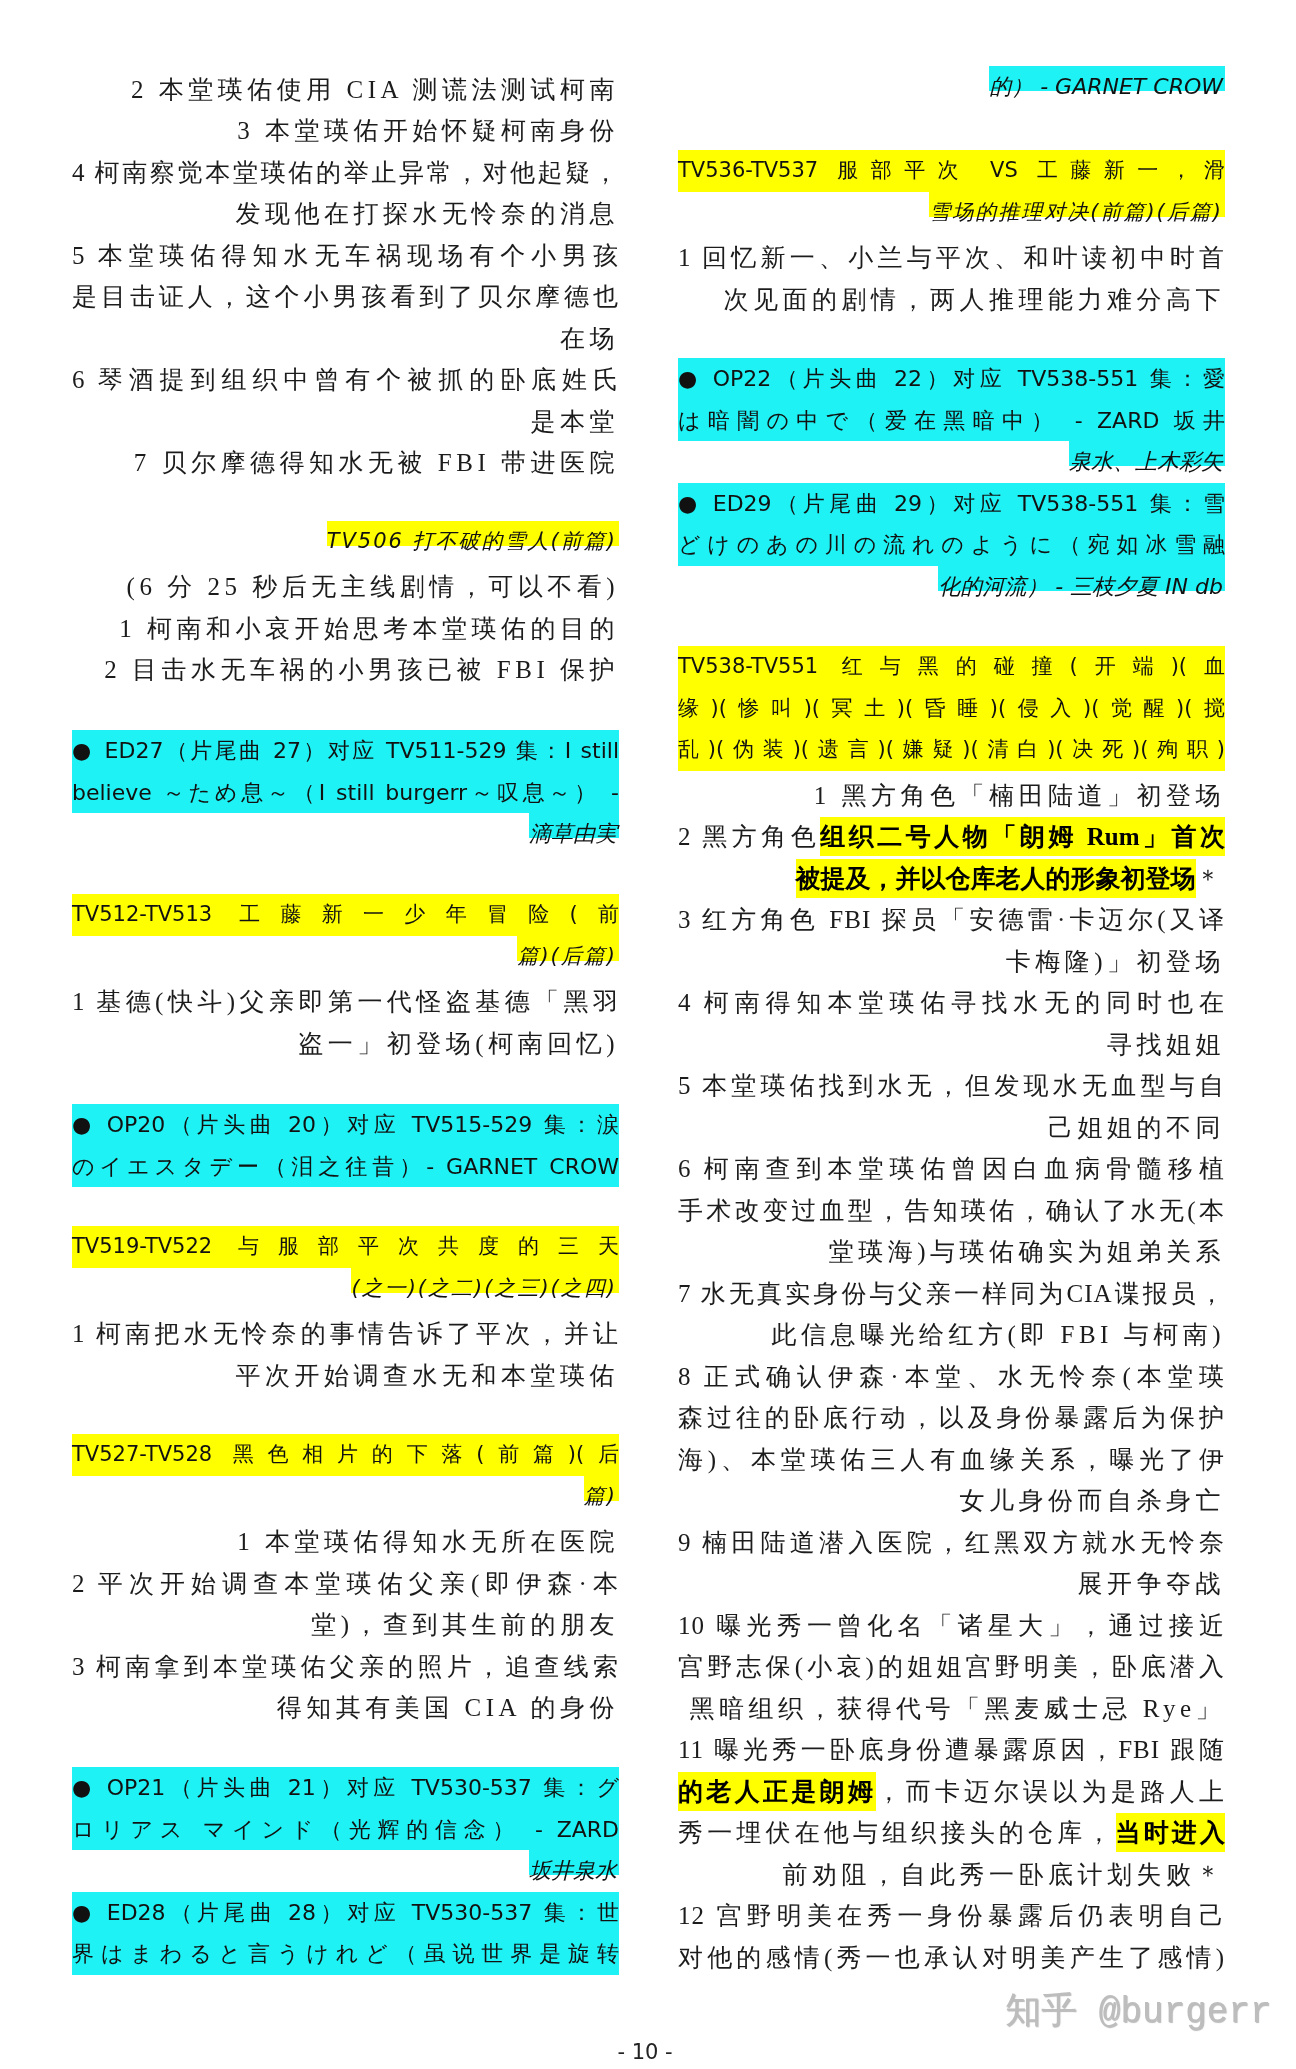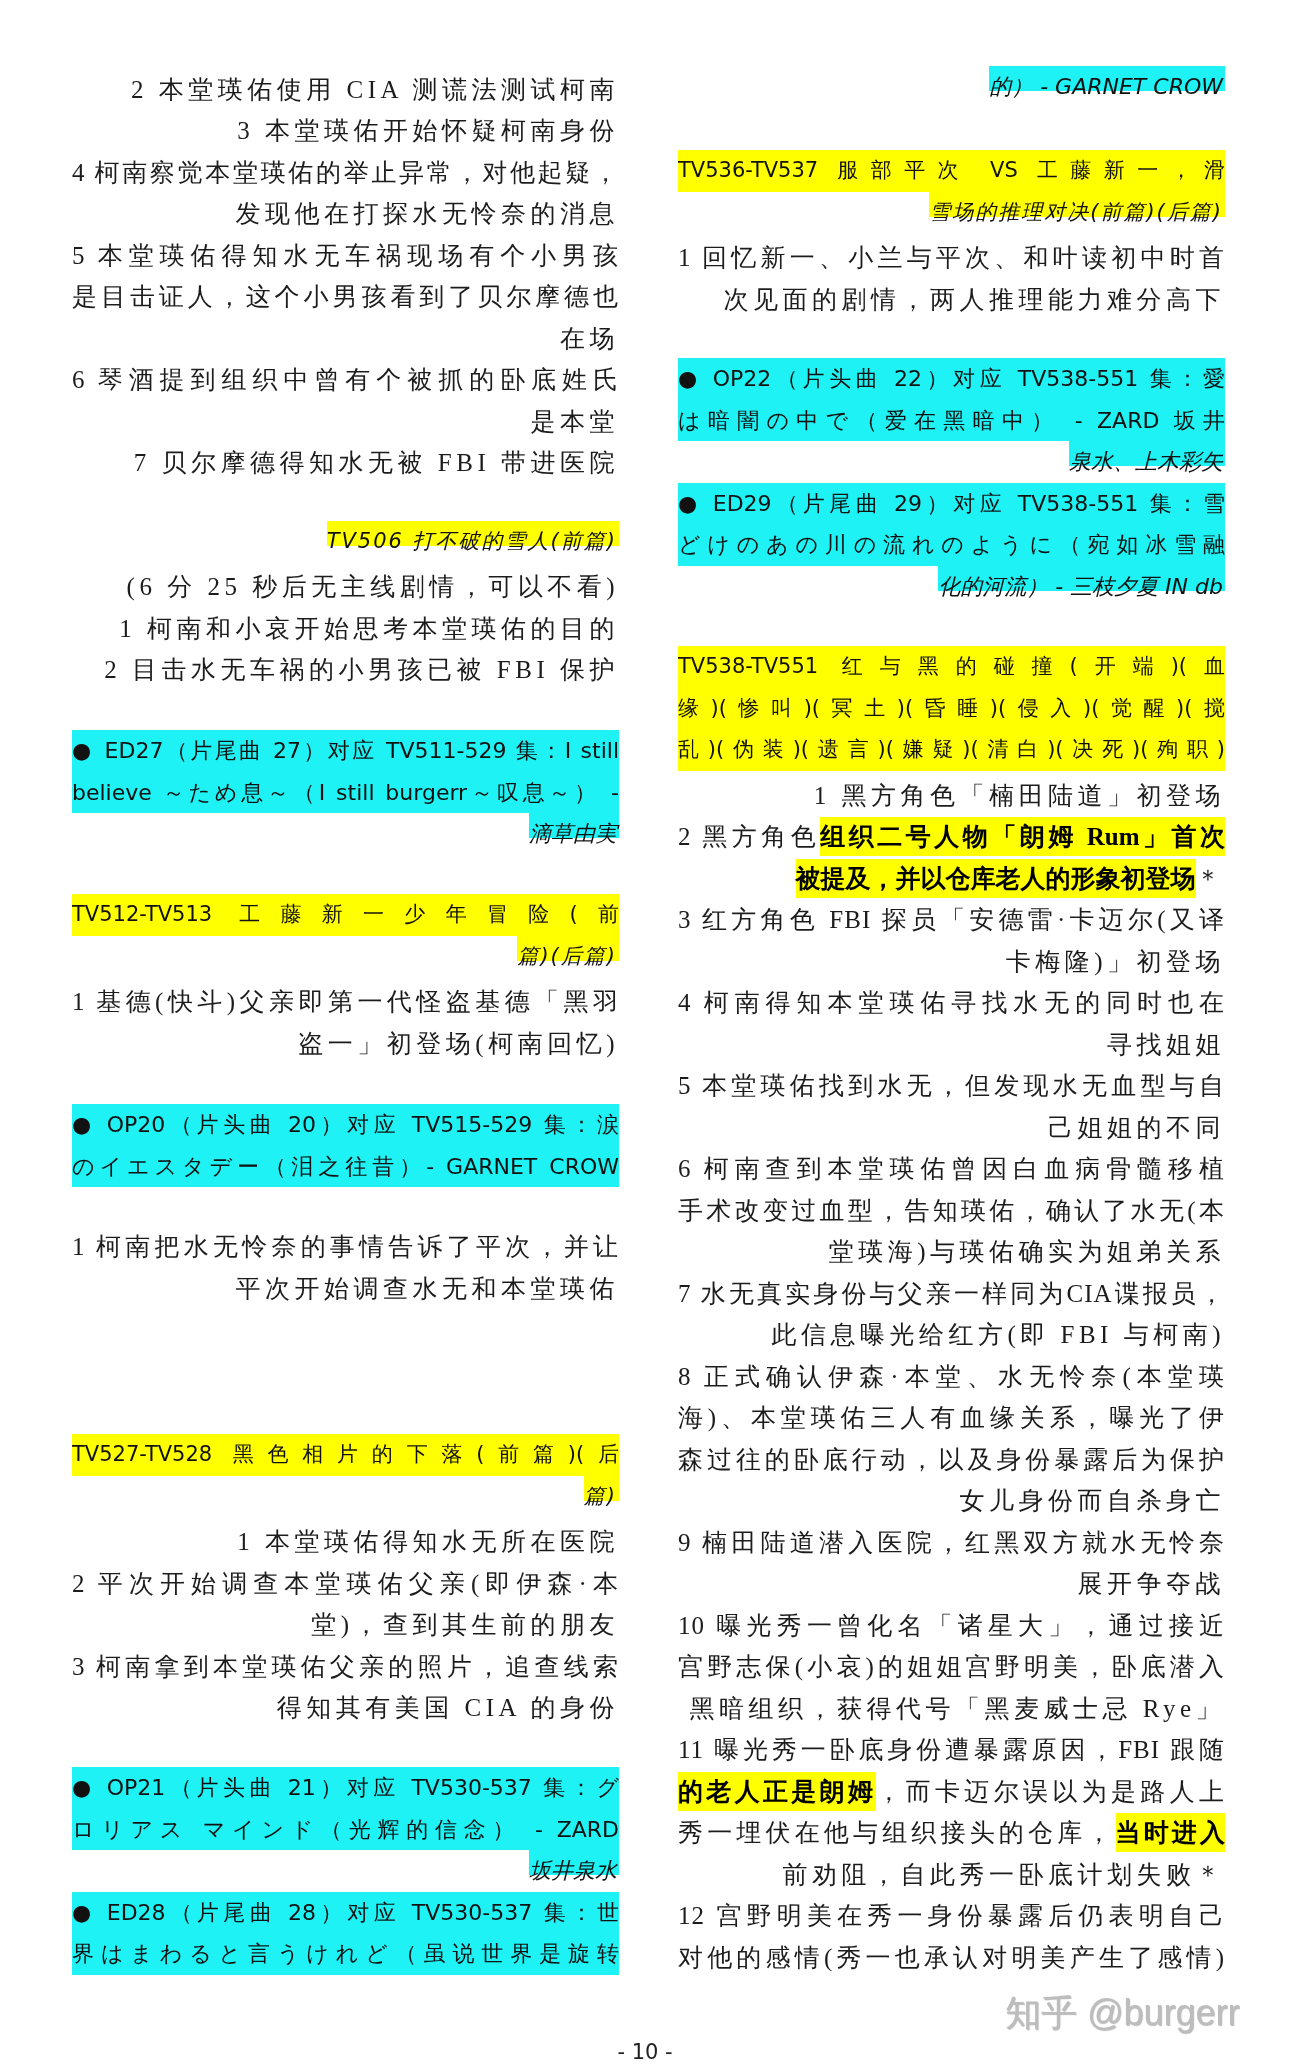--- a/index.html
+++ b/index.html
@@ -36,21 +36,21 @@
   .sg .seg{background:var(--cyan);}
 
   .ln.full .seg{display:block;}
   .ln.part .seg{display:inline-block;height:25px;padding-right:2px;font-style:italic;}
 
   .hl{background:var(--yellow);font-weight:bold;letter-spacing:0;padding:6px 0;color:#000;margin-top:16px;}
   .bt .ln.part .hl{letter-spacing:0;}
 
   .watermark{
     position:absolute;left:1005px;top:1990px;
-    font-family:Liberation Sans, sans-serif;font-size:36px;line-height:46px;
+    font-family:Liberation Mono, monospace;font-size:36px;line-height:46px;
     color:var(--watermark);text-shadow:1px 1px 1px rgba(0,0,0,0.28);white-space:nowrap;
   }
   .page-number{
     position:absolute;left:0;width:1290px;top:2039px;text-align:center;
     font-family:"DejaVu Sans","Liberation Sans",sans-serif;font-size:21px;line-height:26px;color:#222;
   }
 </style>
 </head>
 <body>
 
@@ -122,20 +122,26 @@
     <div class="ln full">
         <span class="seg">● OP20（片头曲 20）对应 TV515-529 集：涙</span>
       </div>
     <div class="ln full">
         <span class="seg">のイエスタデー（泪之往昔）- GARNET CROW</span>
       </div>
   </div>
 </section>
 
 <section class="sec L" style="top:1226px">
+  <div class="hd">
+    <div class="ln full">
+        <span class="seg">TV519-TV522 与服部平次共度的三天</span>
+      </div>
+    <div class="ln part"><span class="seg">(之一)(之二)(之三)(之四)</span></div>
+  </div>
   <div class="bt">
     <div>
       <div class="ln full">1 柯南把水无怜奈的事情告诉了平次，并让</div>
       <div class="ln part">平次开始调查水无和本堂瑛佑</div>
     </div>
   </div>
 </section>
 
 <section class="sec L" style="top:1434px">
   <div class="hd">
@@ -265,22 +271,22 @@
       <div class="ln part">堂瑛海)与瑛佑确实为姐弟关系</div>
     </div>
 
     <div>
       <div class="ln full">7 水无真实身份与父亲一样同为CIA谍报员，</div>
       <div class="ln part">此信息曝光给红方(即 FBI 与柯南)</div>
     </div>
 
     <div>
       <div class="ln full">8 正式确认伊森·本堂、水无怜奈(本堂瑛</div>
+      <div class="ln full">森过往的卧底行动，以及身份暴露后为保护</div>
       <div class="ln full">海)、本堂瑛佑三人有血缘关系，曝光了伊</div>
-      <div class="ln full">森过往的卧底行动，以及身份暴露后为保护</div>
       <div class="ln part">女儿身份而自杀身亡</div>
     </div>
 
     <div>
       <div class="ln full">9 楠田陆道潜入医院，红黑双方就水无怜奈</div>
       <div class="ln part">展开争夺战</div>
     </div>
 
     <div>
       <div class="ln full">10 曝光秀一曾化名「诸星大」，通过接近</div>

